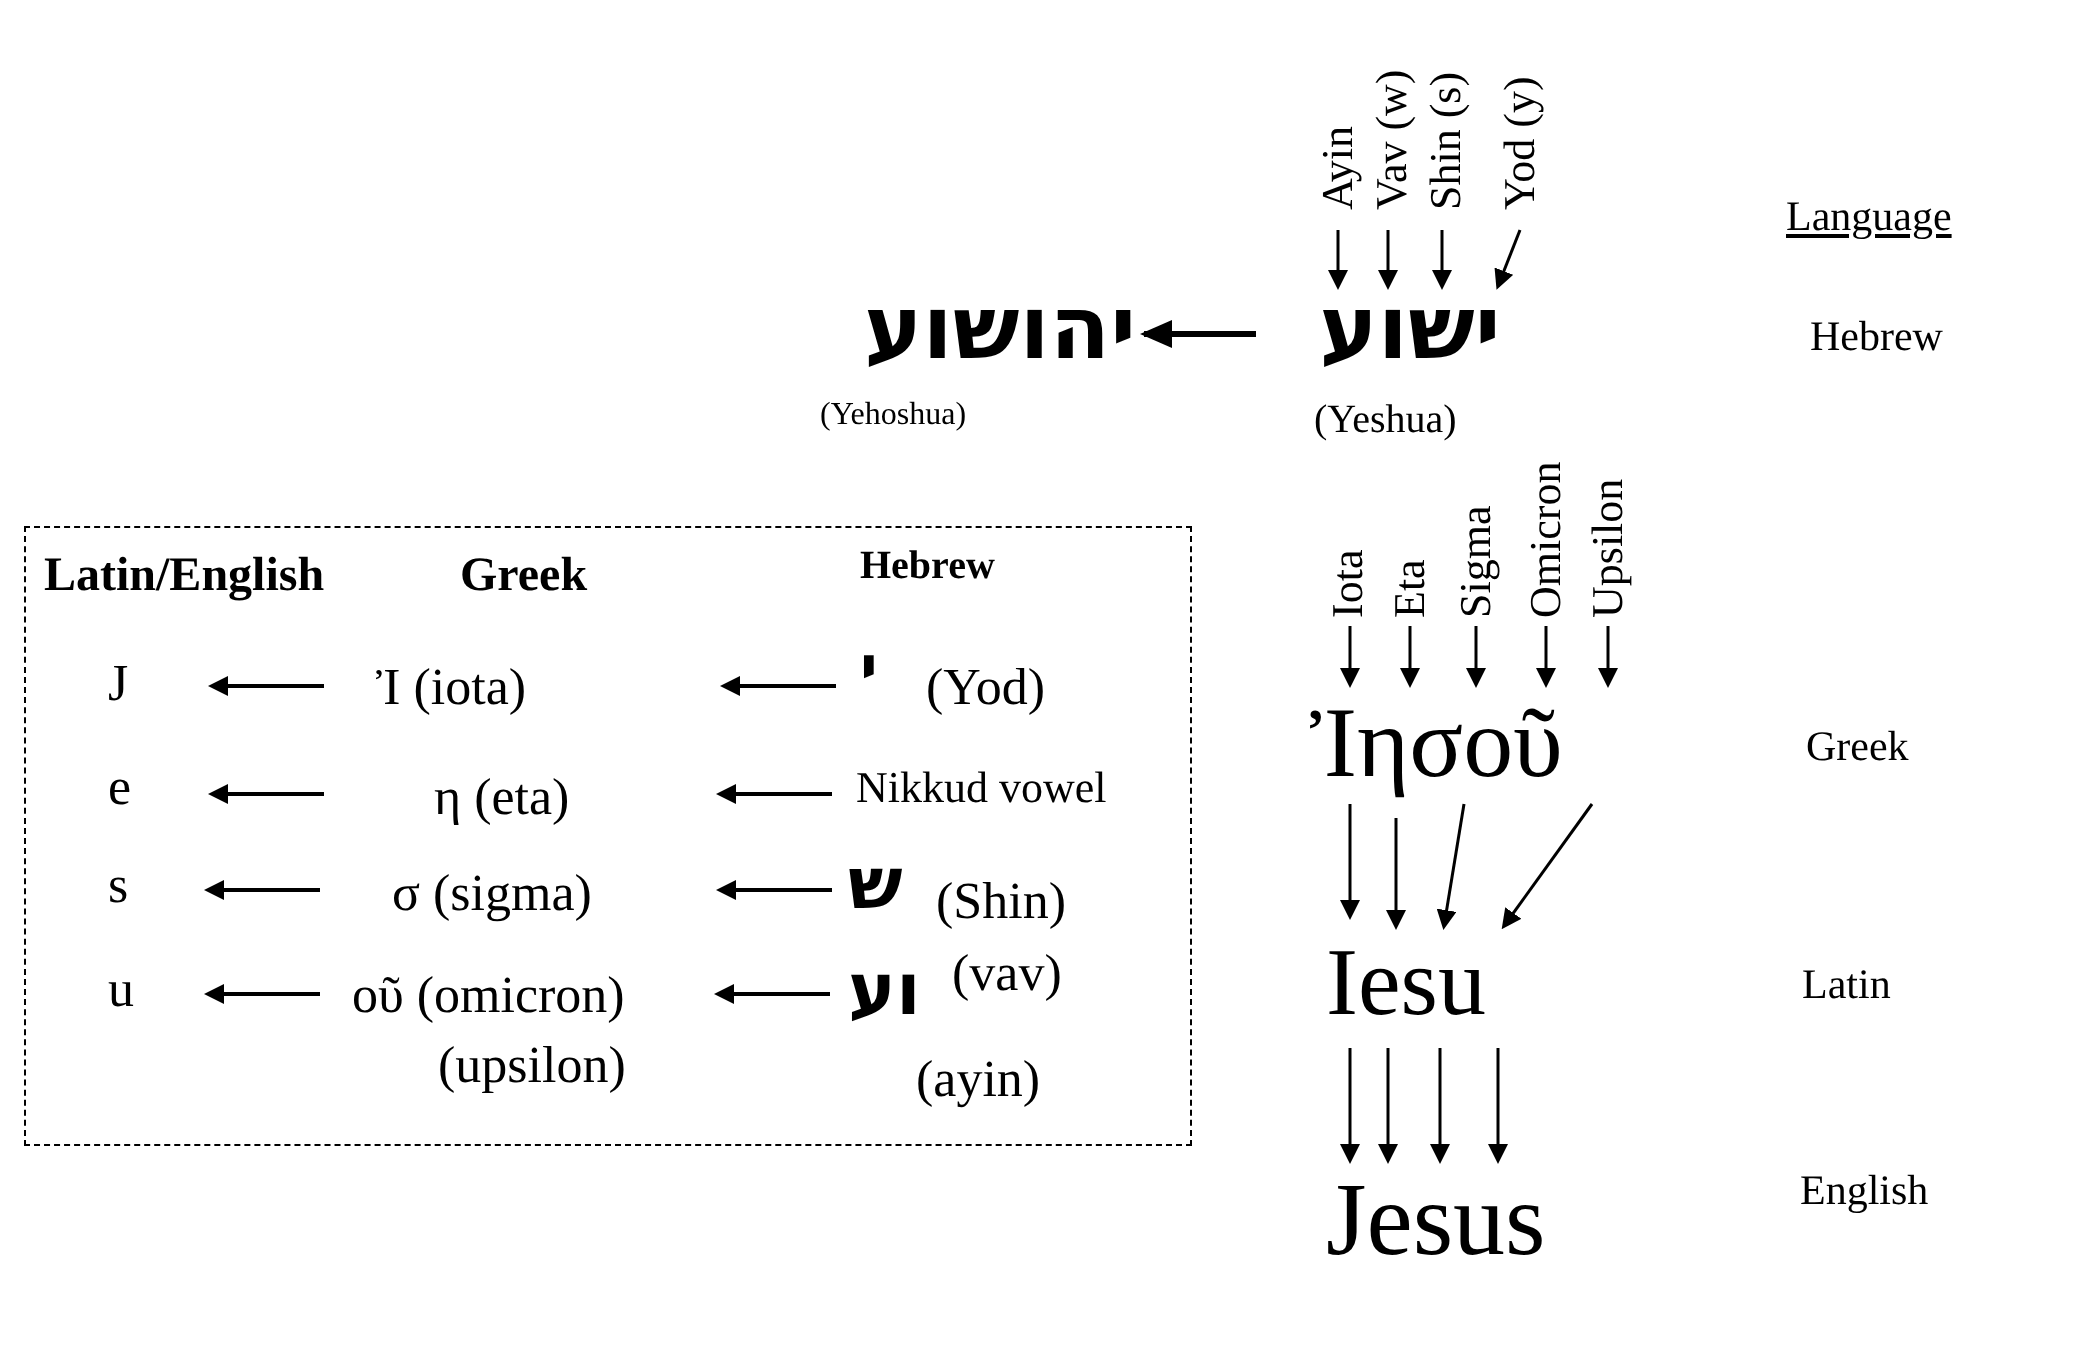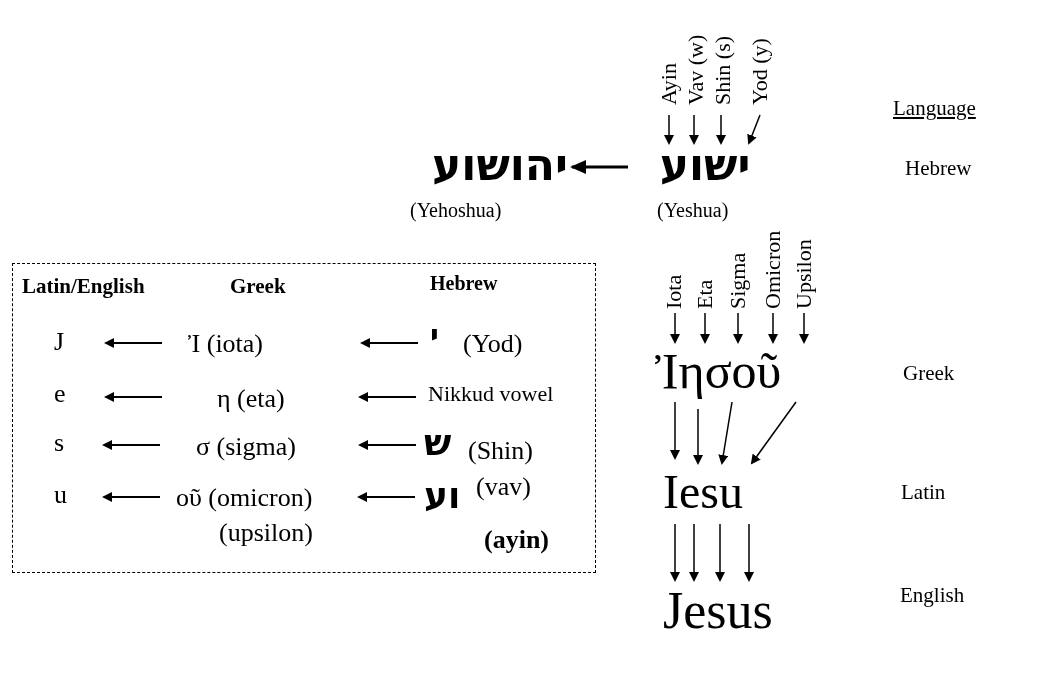--- a/index.html
+++ b/index.html
@@ -5,21 +5,21 @@
   html, body { margin:0; padding:0; background:#ffffff; }
   body { width:1041px; height:673px; position:relative; overflow:hidden;
          font-family:"Liberation Serif","DejaVu Serif",serif; color:#000; }
   .abs { position:absolute; white-space:nowrap; line-height:1; }
   .heb { font-family:"DejaVu Sans","Liberation Serif",serif; font-weight:bold; direction:rtl; }
   .vert { position:absolute; transform-origin:left bottom; transform:rotate(-90deg);
           white-space:nowrap; line-height:1; font-size:22px; }
   svg.arrows { position:absolute; left:0; top:0; width:1041px; height:673px; pointer-events:none; }
   .box { position:absolute; left:12px; top:263px; width:582px; height:308px;
          border:1px dashed #000; }
-  .hdr { font-weight:bold; font-size:21px; }
+  .hdr { font-weight:bold; font-size:24px; }
   .cell { font-size:26px; }
   .lang { font-size:21px; }
 </style>
 </head>
 <body>
 
 <svg class="arrows" viewBox="0 0 1041 673">
   <defs>
     <marker id="ah" markerWidth="10" markerHeight="10" refX="8" refY="5" orient="auto" markerUnits="userSpaceOnUse">
       <path d="M0,0 L10,5 L0,10 Z" fill="#000"></path>
@@ -66,21 +66,21 @@
 <div>
   <div class="abs lang" style="left:893px; top:98px; text-decoration:underline;">Language</div>
   <div class="abs lang" style="left:905px; top:158px;">Hebrew</div>
   <div class="abs lang" style="left:903px; top:363px;">Greek</div>
   <div class="abs lang" style="left:901px; top:482px;">Latin</div>
   <div class="abs lang" style="left:900px; top:585px;">English</div>
 </div>
 
 <div>
   <div class="abs heb" style="left:398px; top:143px; font-size:44px; width:148px; text-align:center;margin-left:28px;">יהושוע</div>
-  <div class="abs" style="left:410px; top:200px; font-size:20px;">(Yehoshua)</div>
+  <div class="abs" style="left:410px; top:200px; font-size:16px;">(Yehoshua)</div>
   <div class="abs heb" style="left:653px; top:143px; font-size:44px; width:104px; text-align:center;">ישוע</div>
   <div class="abs" style="left:657px; top:200px; font-size:20px;">(Yeshua)</div>
 
   <div class="vert" style="left:680px; top:83px;">Ayin</div>
   <div class="vert" style="left:707px; top:83px;">Vav (w)</div>
   <div class="vert" style="left:734px; top:83px;">Shin (s)</div>
   <div class="vert" style="left:771px; top:83px;">Yod (y)</div>
 </div>
 
 <div>
@@ -120,14 +120,14 @@
   <div class="abs heb" style="left:424px; top:425px; font-size:36px;">ש</div>
   <div class="abs cell" style="left:468px; top:438px;">(Shin)</div>
 </div>
 
 <div>
   <div class="abs cell" style="left:54px; top:482px;">u</div>
   <div class="abs cell" style="left:176px; top:485px;">οῦ (omicron)</div>
   <div class="abs cell" style="left:219px; top:520px;">(upsilon)</div>
   <div class="abs heb" style="left:424px; top:478px; font-size:36px;">וע</div>
   <div class="abs cell" style="left:476px; top:474px;">(vav)</div>
-  <div class="abs cell" style="left:484px; top:527px;font-weight:bold;">(ayin)</div>
+  <div class="abs cell" style="left:458px; top:527px;">(ayin)</div>
 </div>
 
 </body></html>

